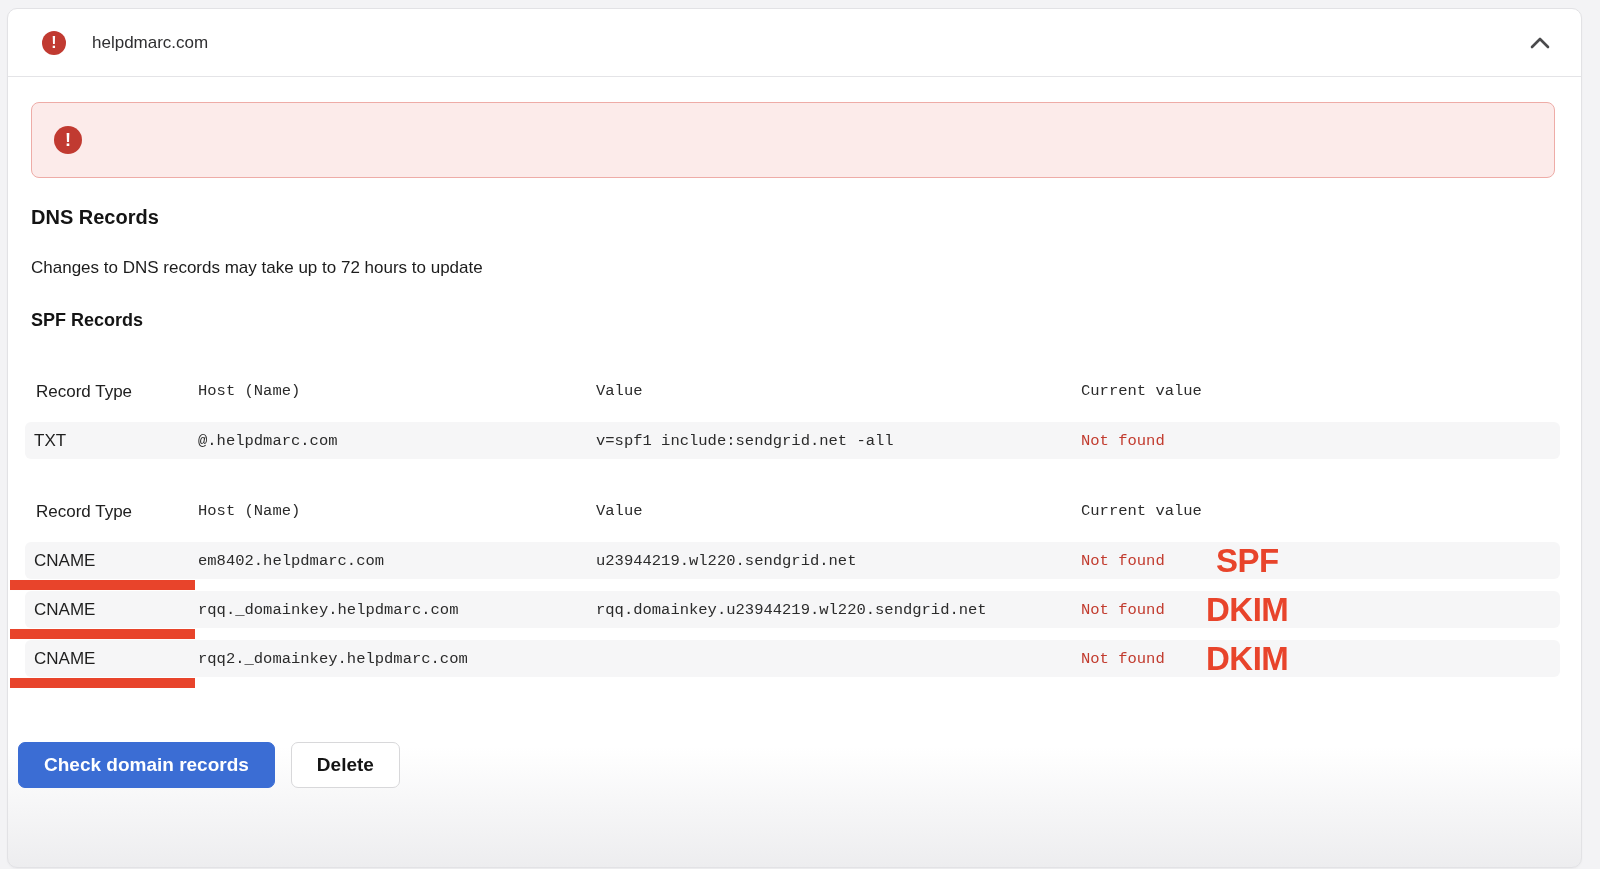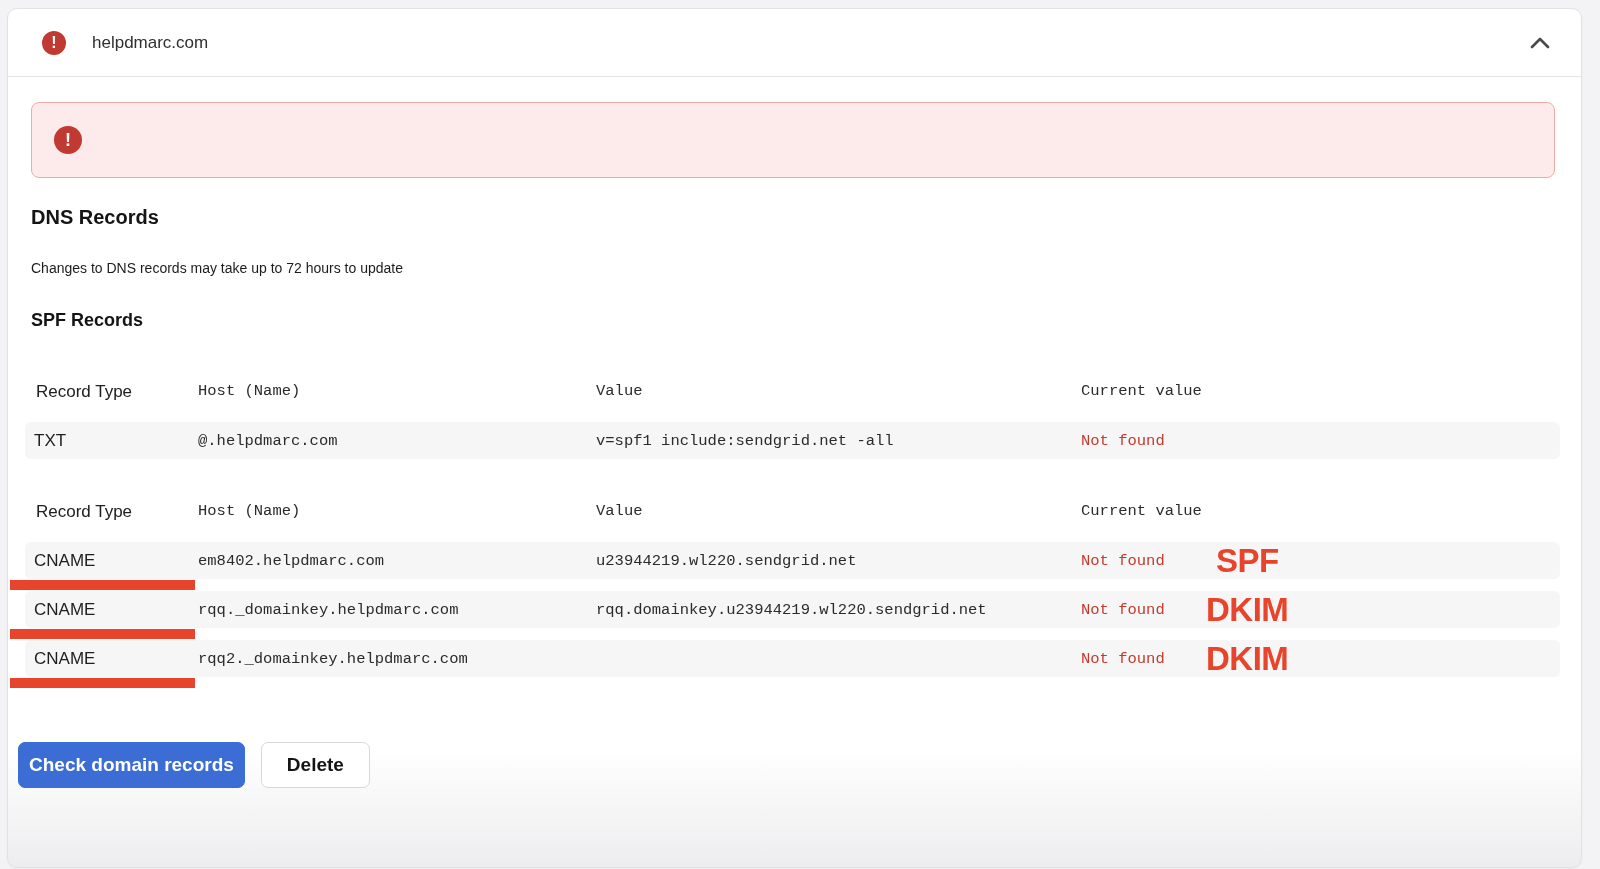--- a/index.html
+++ b/index.html
@@ -44,21 +44,21 @@
   .alert-text b{color:#454547;font-weight:bold;}
   .learn-more-btn{
     margin-left:auto;height:45px;padding:0 24px;
     background:#fdf3f2;border:1px solid #c9c9cb;border-radius:8px;
     font-family:"Liberation Sans",sans-serif;font-size:17px;color:#222;
     cursor:pointer;
   }
 
   
   .h-dns{margin:28px 0 0 23px;font-size:20px;font-weight:bold;color:#141414;line-height:22px;}
-  .note{margin:30px 0 0 23px;font-size:14px;color:#1c1c1c;line-height:20px;}
+  .note{margin:30px 0 0 23px;font-size:17px;color:#1c1c1c;line-height:20px;}
   .h-section{margin:0 0 0 23px;font-size:18px;font-weight:bold;color:#141414;line-height:20px;}
   .h-spf{margin-top:32px;}
   .h-dkim{margin-top:50px;}
 
   
   .tbl{margin-left:17px;width:1535px;position:relative;}
   .tbl-head{position:relative;height:20px;margin-top:52px;}
   .tbl-head.dkim-head{margin-top:43px;}
   .th{position:absolute;top:0;}
   .th-type{left:11px;font-size:17px;color:#202020;text-align:center;}
@@ -86,21 +86,21 @@
     position:absolute;top:50%;transform:translateY(-50%);
     font-weight:bold;color:#e8442b;letter-spacing:-0.5px;z-index:5;
     font-size:33px;
   }
   .annot-spf{left:1191px;}
   .annot-dkim{left:1181px;}
 
   
   .actions{margin:65px 0 0 10px;display:flex;align-items:flex-start;}
   .btn-primary{
-    height:46px;padding:0 10px;background:#3b6dd4;border:1px solid #3b6dd4;
+    height:46px;padding:0 25px;background:#3b6dd4;border:1px solid #3b6dd4;
     border-radius:7px;color:#fff;font-family:"Liberation Sans",sans-serif;
     font-size:19px;font-weight:bold;cursor:pointer;
   }
   .btn-secondary{
     height:46px;margin-left:16px;padding:0 25px;background:#ffffff;
     border:1px solid #d8d8da;border-radius:7px;color:#141414;
     font-family:"Liberation Sans",sans-serif;font-size:19px;font-weight:bold;
     cursor:pointer;
   }
 </style>

